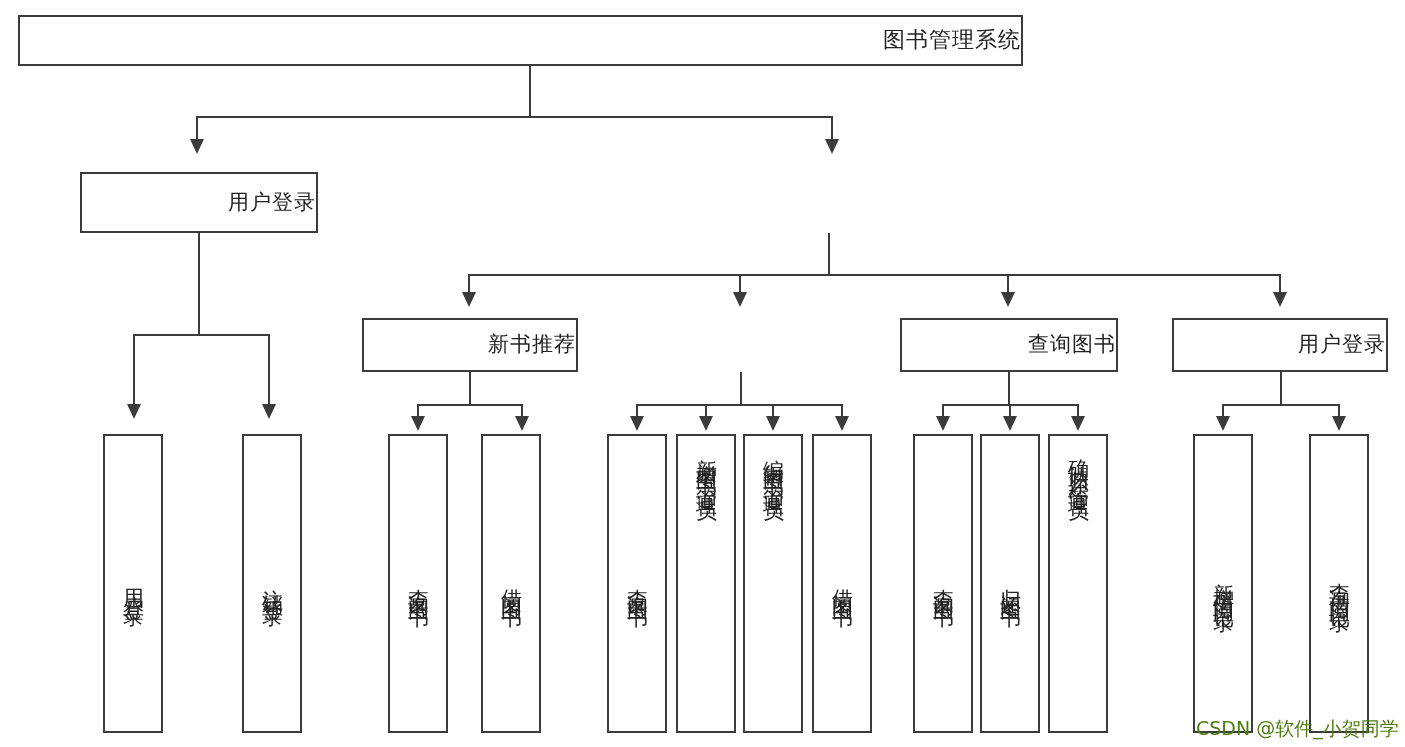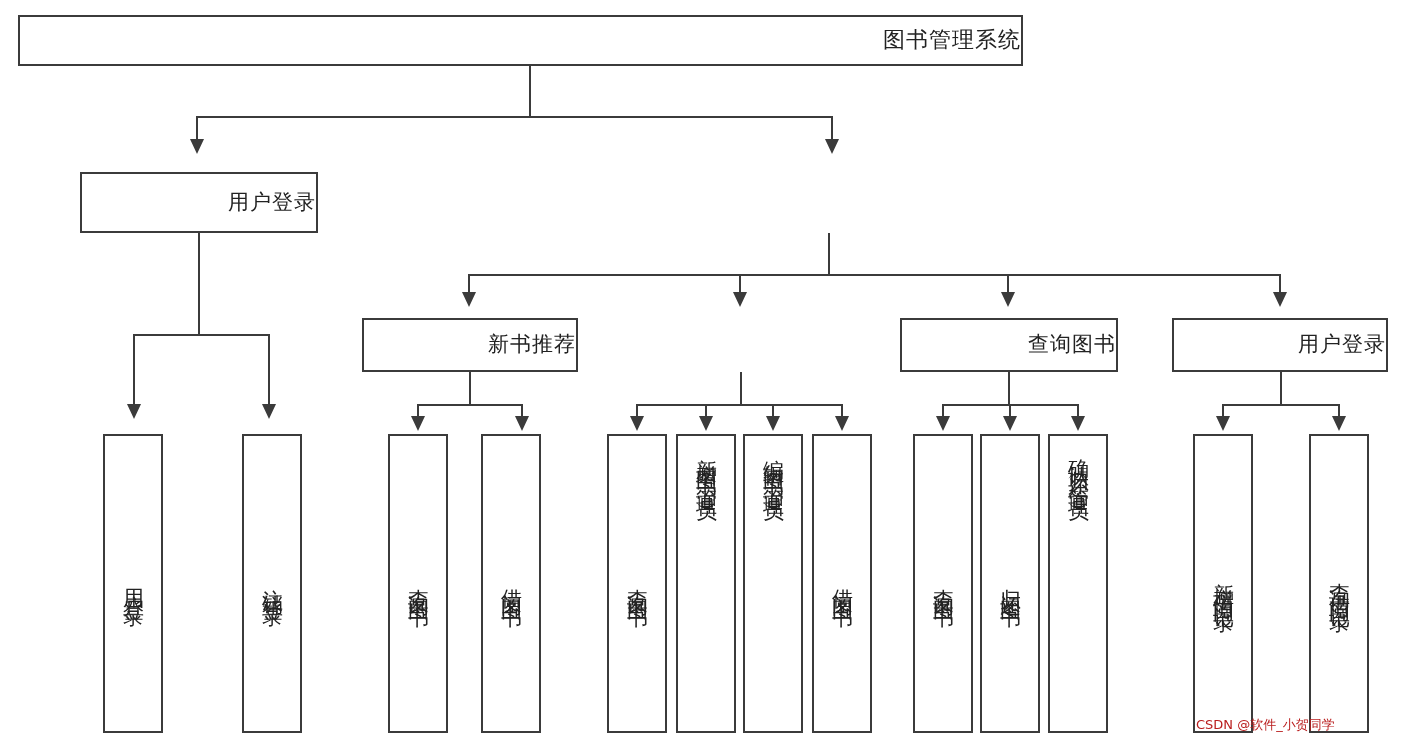--- a/index.html
+++ b/index.html
@@ -75,22 +75,22 @@
     position: absolute;
     width: 0;
     height: 0;
     border-left: 7px solid transparent;
     border-right: 7px solid transparent;
     border-top: 15px solid #3b3b3b;
   }
 
   .watermark {
     position: absolute;
-    font-size: 13px;
-    color: #b91c1c;
+    font-size: 19px;
+    color: #4d7c0f;
     white-space: nowrap;
     font-family: "DejaVu Sans", "Liberation Sans", sans-serif;
   }
 </style>
 </head>
 <body>
 
 <div id="canvas">
 
   <div class="node h root" style="left:18px; top:15px; width:1005px; height:51px;">

